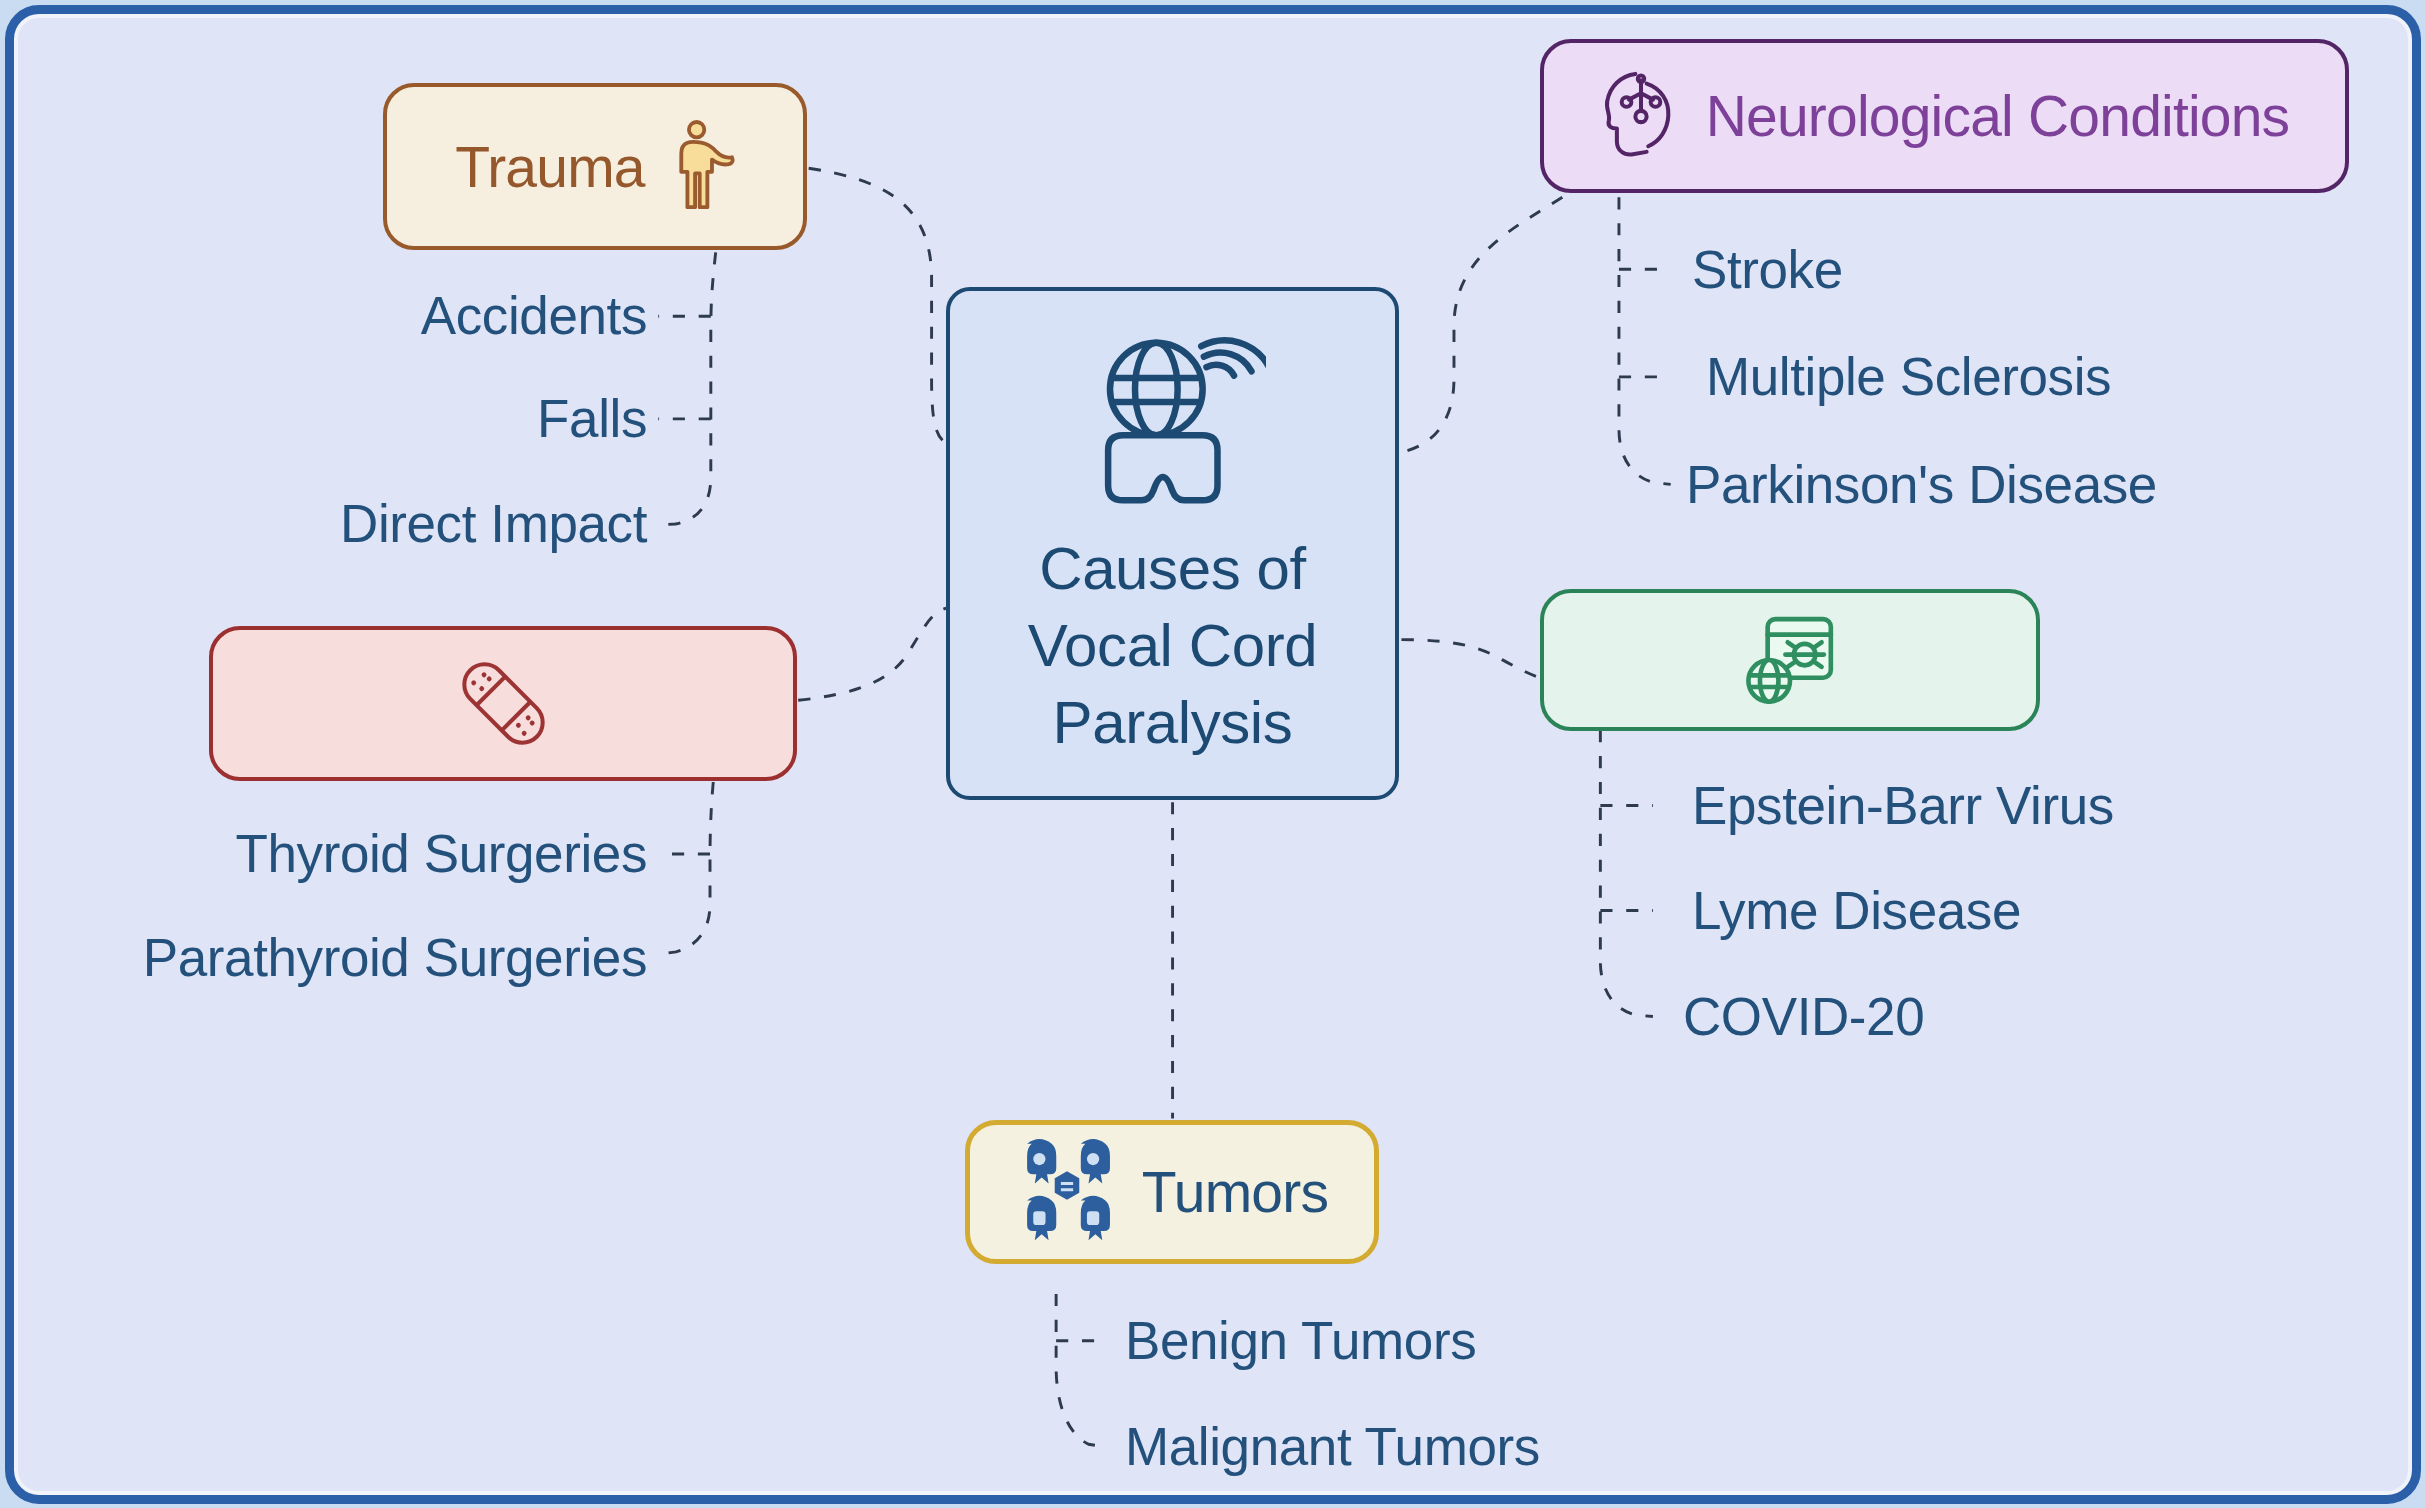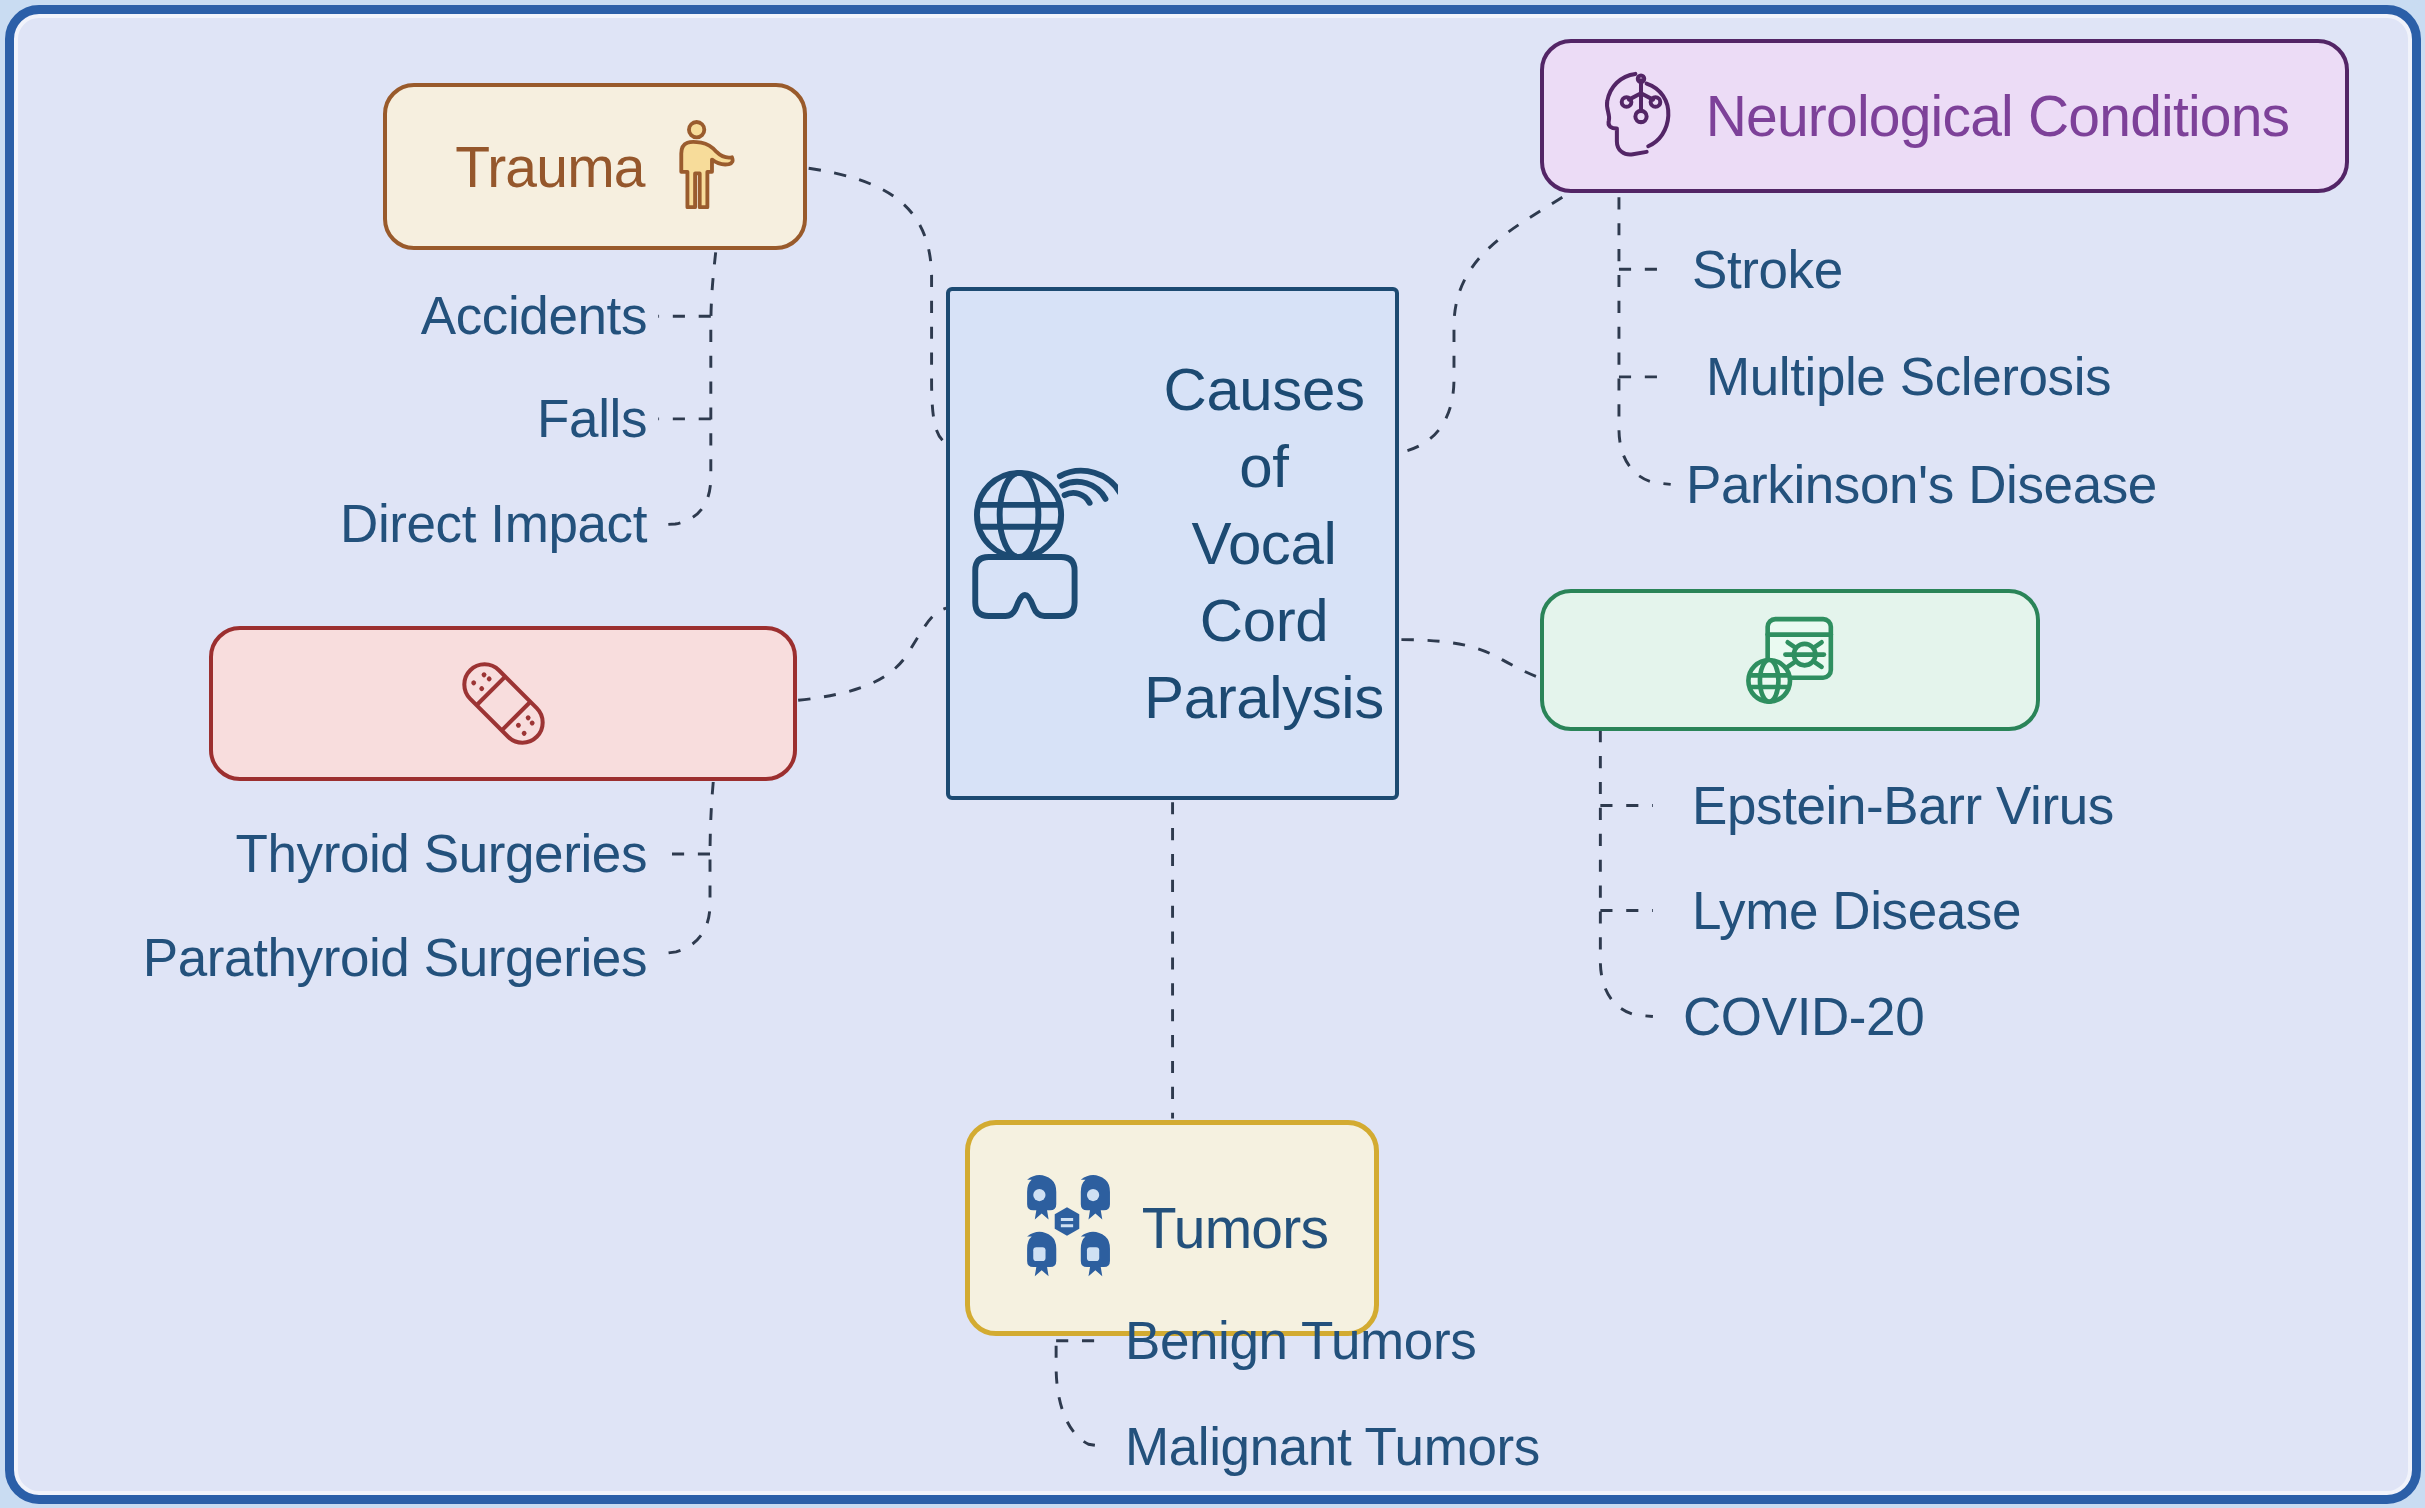--- a/index.html
+++ b/index.html
@@ -17,36 +17,36 @@
     pointer-events:none;
   }
   svg.connectors{position:absolute;left:0;top:0;width:2426px;height:1509px;}
   svg.connectors path{
     fill:none;stroke:#2e3a4e;stroke-width:3.6;
     stroke-dasharray:15 17;
   }
   .node{position:absolute;box-sizing:border-box;display:flex;align-items:center;justify-content:center;}
   .central{
     left:946px;top:287px;width:453px;height:513px;
-    background:#d7e2f7;border:4.9px solid #1c4a72;border-radius:6px;
-    gap:14.6px;
+    background:#d7e2f7;border:4.9px solid #1c4a72;border-radius:24px;
+    flex-direction:column;gap:14.6px;
     color:#1c4a72;
   }
   .central .ctext{font-size:60px;line-height:77px;letter-spacing:-0.4px;text-align:center;color:#1c4a72;}
   .cat{gap:24px;border-radius:31px;}
   .cat .clabel{font-size:57px;letter-spacing:-0.8px;white-space:nowrap;}
   #trauma{left:383px;top:83px;width:424px;height:167px;background:#f6efdf;border:4.9px solid #995a2b;}
   #trauma .clabel{color:#95572c;}
   #surgical{left:209px;top:626px;width:588px;height:155px;background:#f8dddd;border:4.9px solid #9c2f2f;}
   #surgical .clabel{color:#9c3434;}
   #neuro{left:1540px;top:39px;width:809px;height:154px;background:#ecdcf6;border:4.9px solid #532566;}
   #neuro .clabel{color:#7d4199;}
   #infections{left:1540px;top:589px;width:500px;height:142px;background:#e4f4ec;border:4.9px solid #2a8458;}
   #infections .clabel{color:#2a8458;}
-  #tumors{left:965px;top:1120px;width:414px;height:216px;background:#f5f1e0;border:5.7px solid #d3ab31;}
+  #tumors{left:965px;top:1120px;width:414px;height:144px;background:#f5f1e0;border:5.7px solid #d3ab31;}
   #tumors .clabel{color:#23517c;}
   .leaf{
     position:absolute;font-size:53px;line-height:53px;letter-spacing:-0.4px;
     color:#23517c;white-space:nowrap;
   }
   .leaf.r{text-align:center;}
 </style>
 </head>
 <body>
 

